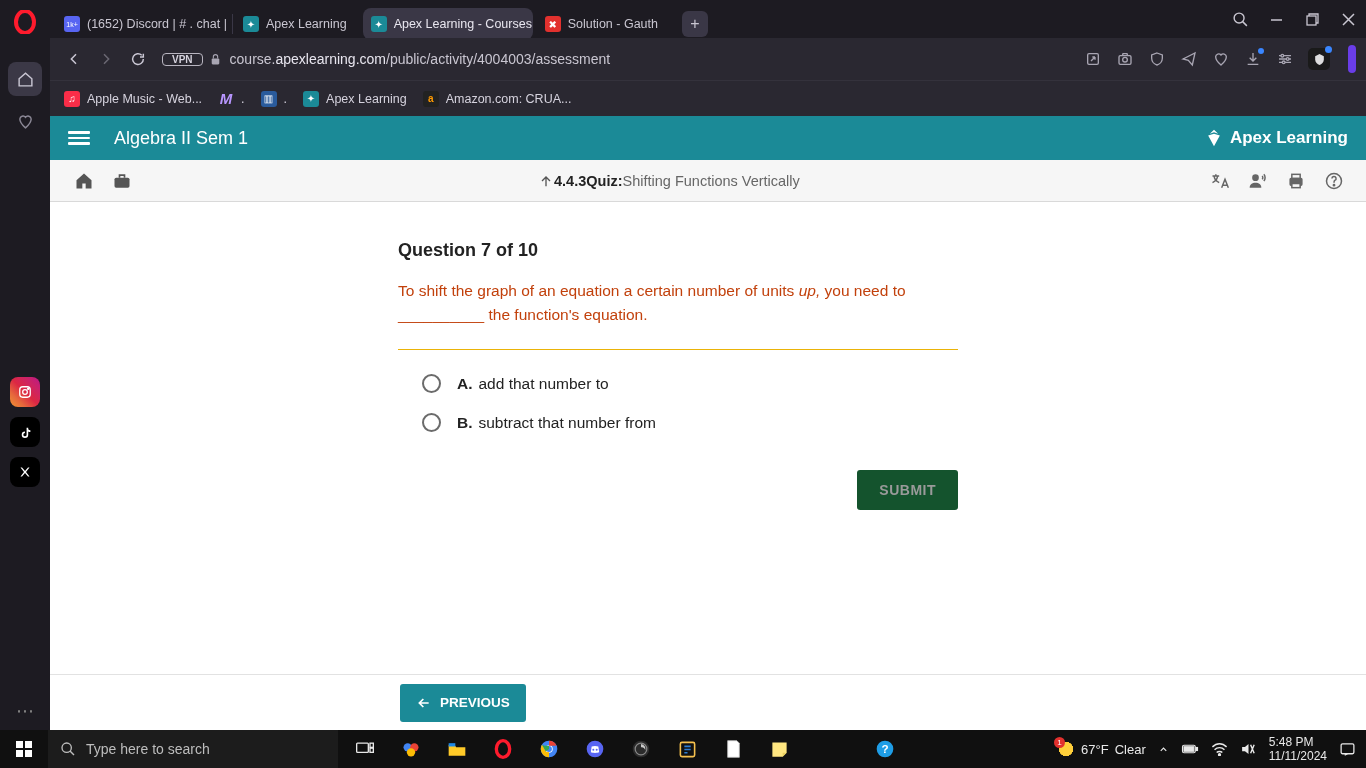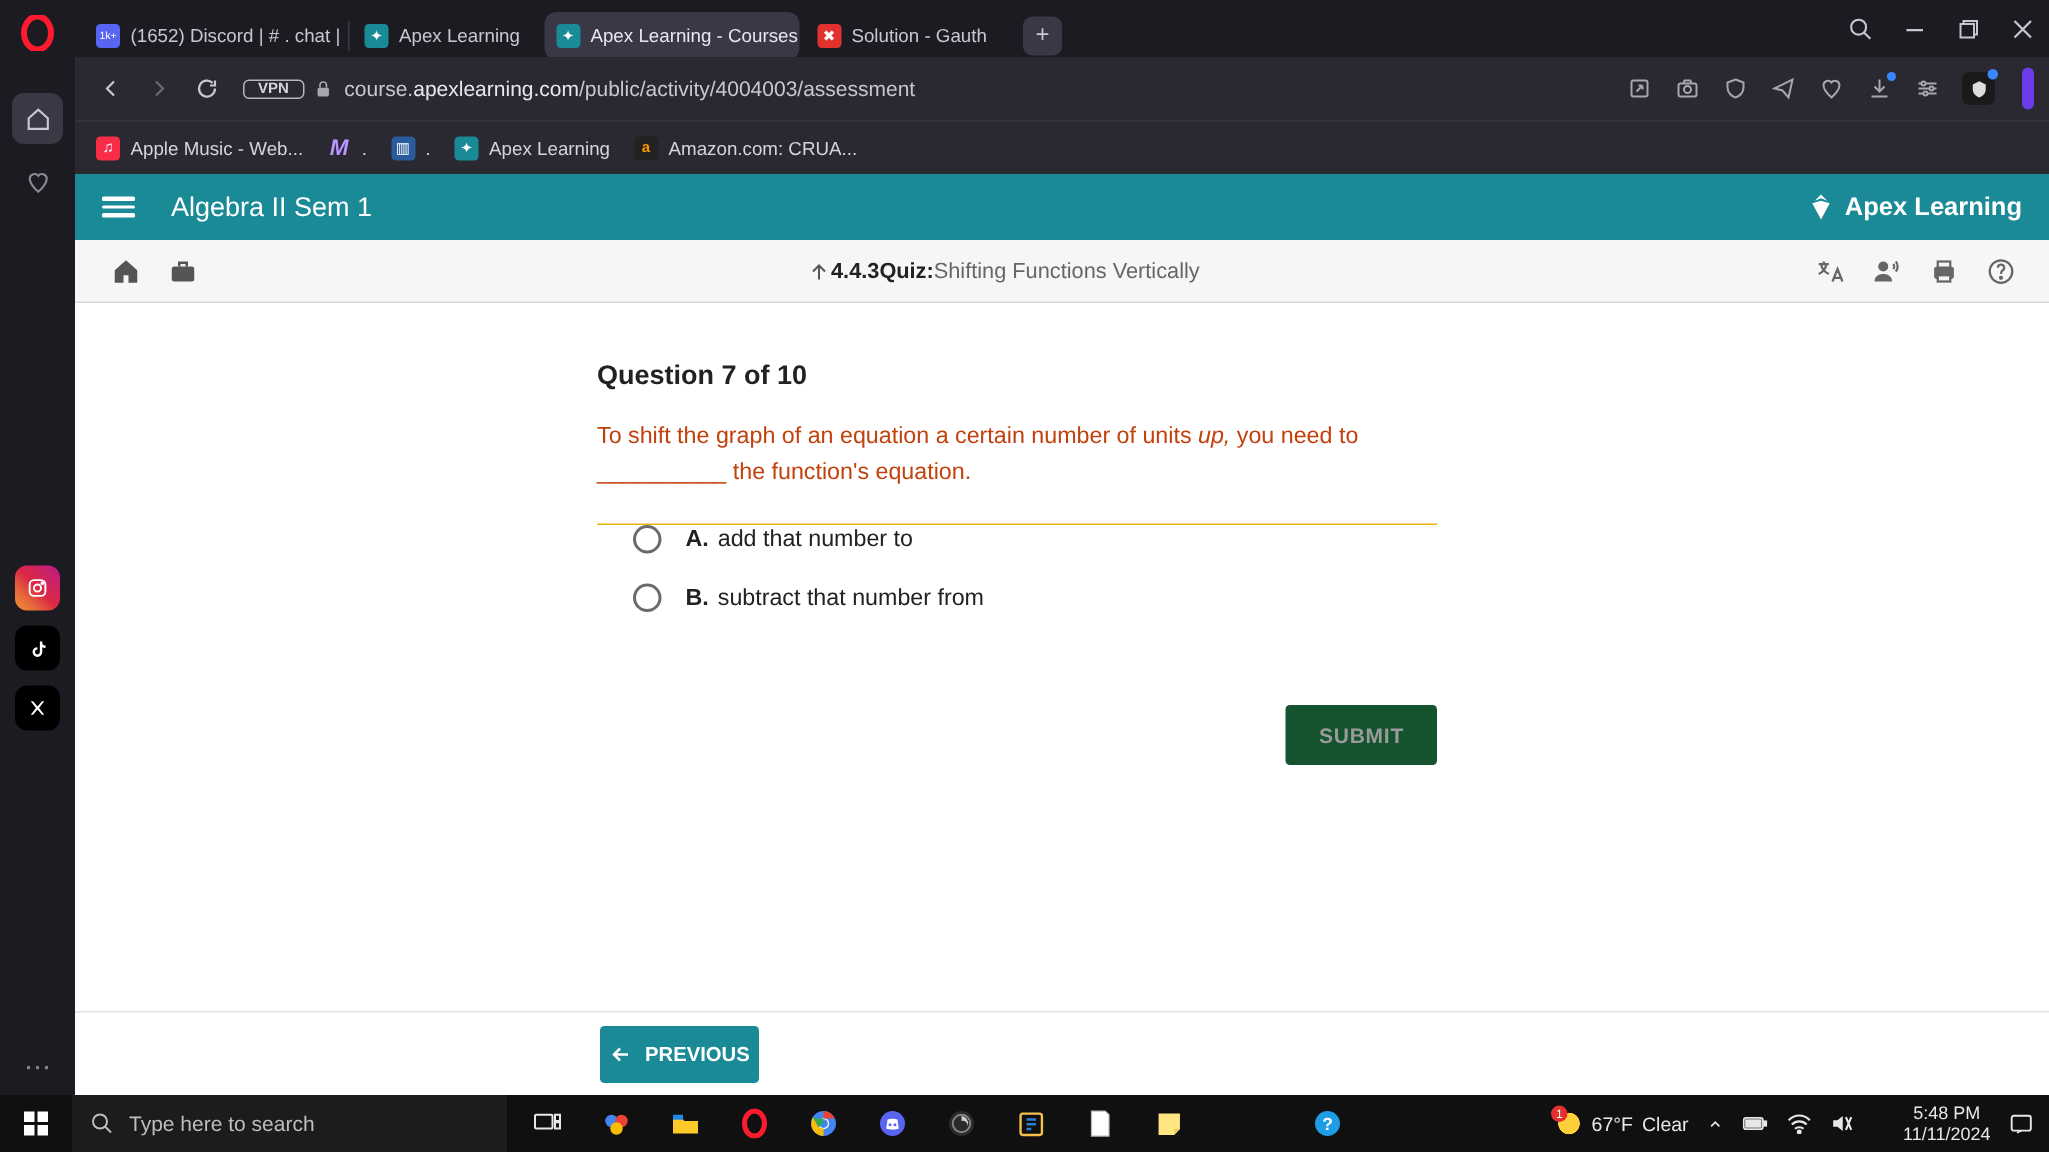--- a/index.html
+++ b/index.html
@@ -59,43 +59,43 @@
 .subbar .center b{color:#222;}
 .subbar .right{ margin-left:auto; display:flex; gap:18px; align-items:center;}
 .subbar .right .ricon{font-size:19px; color:#666;}
 
 
 .quiz { flex:1; position:relative; background:#fff;}
 .qcard { position:absolute; left:348px; top:38px; width:560px;}
 .qtitle { font-size:18px; font-weight:bold; color:#222; margin-bottom:18px;}
 .qtext { font-size:15.5px; color:#c2410c; line-height:1.55; padding-bottom:22px; border-bottom:1px solid #eab308;}
 .qtext .ital{font-style:italic;}
-.choices { padding-left:24px;}
+.choices { margin-top:24px; padding-left:24px;}
 .choice { display:flex; align-items:center; gap:16px; margin-bottom:20px; font-size:15.5px; color:#222;}
 .radio { width:19px; height:19px; border:2px solid #6b6b6b; border-radius:50%; flex-shrink:0;}
 .choice .lbl b{margin-right:6px;}
 .submit { position:absolute; right:0; top:230px; background:#14532d; color:#9a9a9a; font-weight:bold; font-size:14px; letter-spacing:0.5px; padding:12px 22px; border-radius:3px;}
 
 
 .prevbar { height:56px; border-top:1px solid #e2e2e2; display:flex; align-items:center; padding-left:350px; background:#fff;}
-.prevbtn { background:#1b8a97; color:#fff; font-weight:bold; font-size:13.5px; padding:11px 6px; border-radius:3px; display:flex; align-items:center; gap:8px;}
+.prevbtn { background:#1b8a97; color:#fff; font-weight:bold; font-size:13.5px; padding:11px 16px; border-radius:3px; display:flex; align-items:center; gap:8px;}
 
 
 .taskbar { position:absolute; left:0; right:0; bottom:0; height:38px; background:#101010; display:flex; align-items:center; color:#e8e8e8;}
 .startbtn { width:48px; height:38px; display:flex; align-items:center; justify-content:center;}
 .win-grid{display:grid; grid-template-columns:7px 7px; grid-template-rows:7px 7px; gap:1.5px;}
 .win-grid span{background:#fff;}
 .searchbox { height:38px; width:290px; background:#1c1c1c; display:flex; align-items:center; padding:0 12px; gap:10px; color:#bdbdbd; font-size:14px;}
 .tb-icons { display:flex; align-items:center; gap:0; margin-left:4px; height:38px;}
 .tb-icon { width:46px; height:38px; display:flex; align-items:center; justify-content:center; font-size:18px;}
 .tray { margin-left:auto; display:flex; align-items:center; gap:12px; padding-right:10px; font-size:12px;}
 .weather{display:flex; align-items:center; gap:6px; font-size:13px;}
 .weather .sun{width:18px; height:18px; background:radial-gradient(circle,#ffcf3a 55%,transparent 58%); border-radius:50%; position:relative;}
 .weather .badge{position:absolute; top:-3px; left:-3px; width:11px; height:11px; background:#e2312e; border-radius:50%; color:#fff; font-size:8px; display:flex; align-items:center; justify-content:center;}
-.clock{ text-align:center; line-height:1.2;margin-left:20px;}
+.clock{ text-align:left; line-height:1.2;}
 svg{display:block;}
 </style>
 </head>
 <body>
 
 <div class="opera-sidebar">
   <div class="opera-logo">
     <svg width="24" height="24" viewBox="0 0 24 24">
         <ellipse cx="12" cy="12" rx="9" ry="11" fill="none" stroke="#ff1b2d" stroke-width="4"></ellipse>
       </svg>

